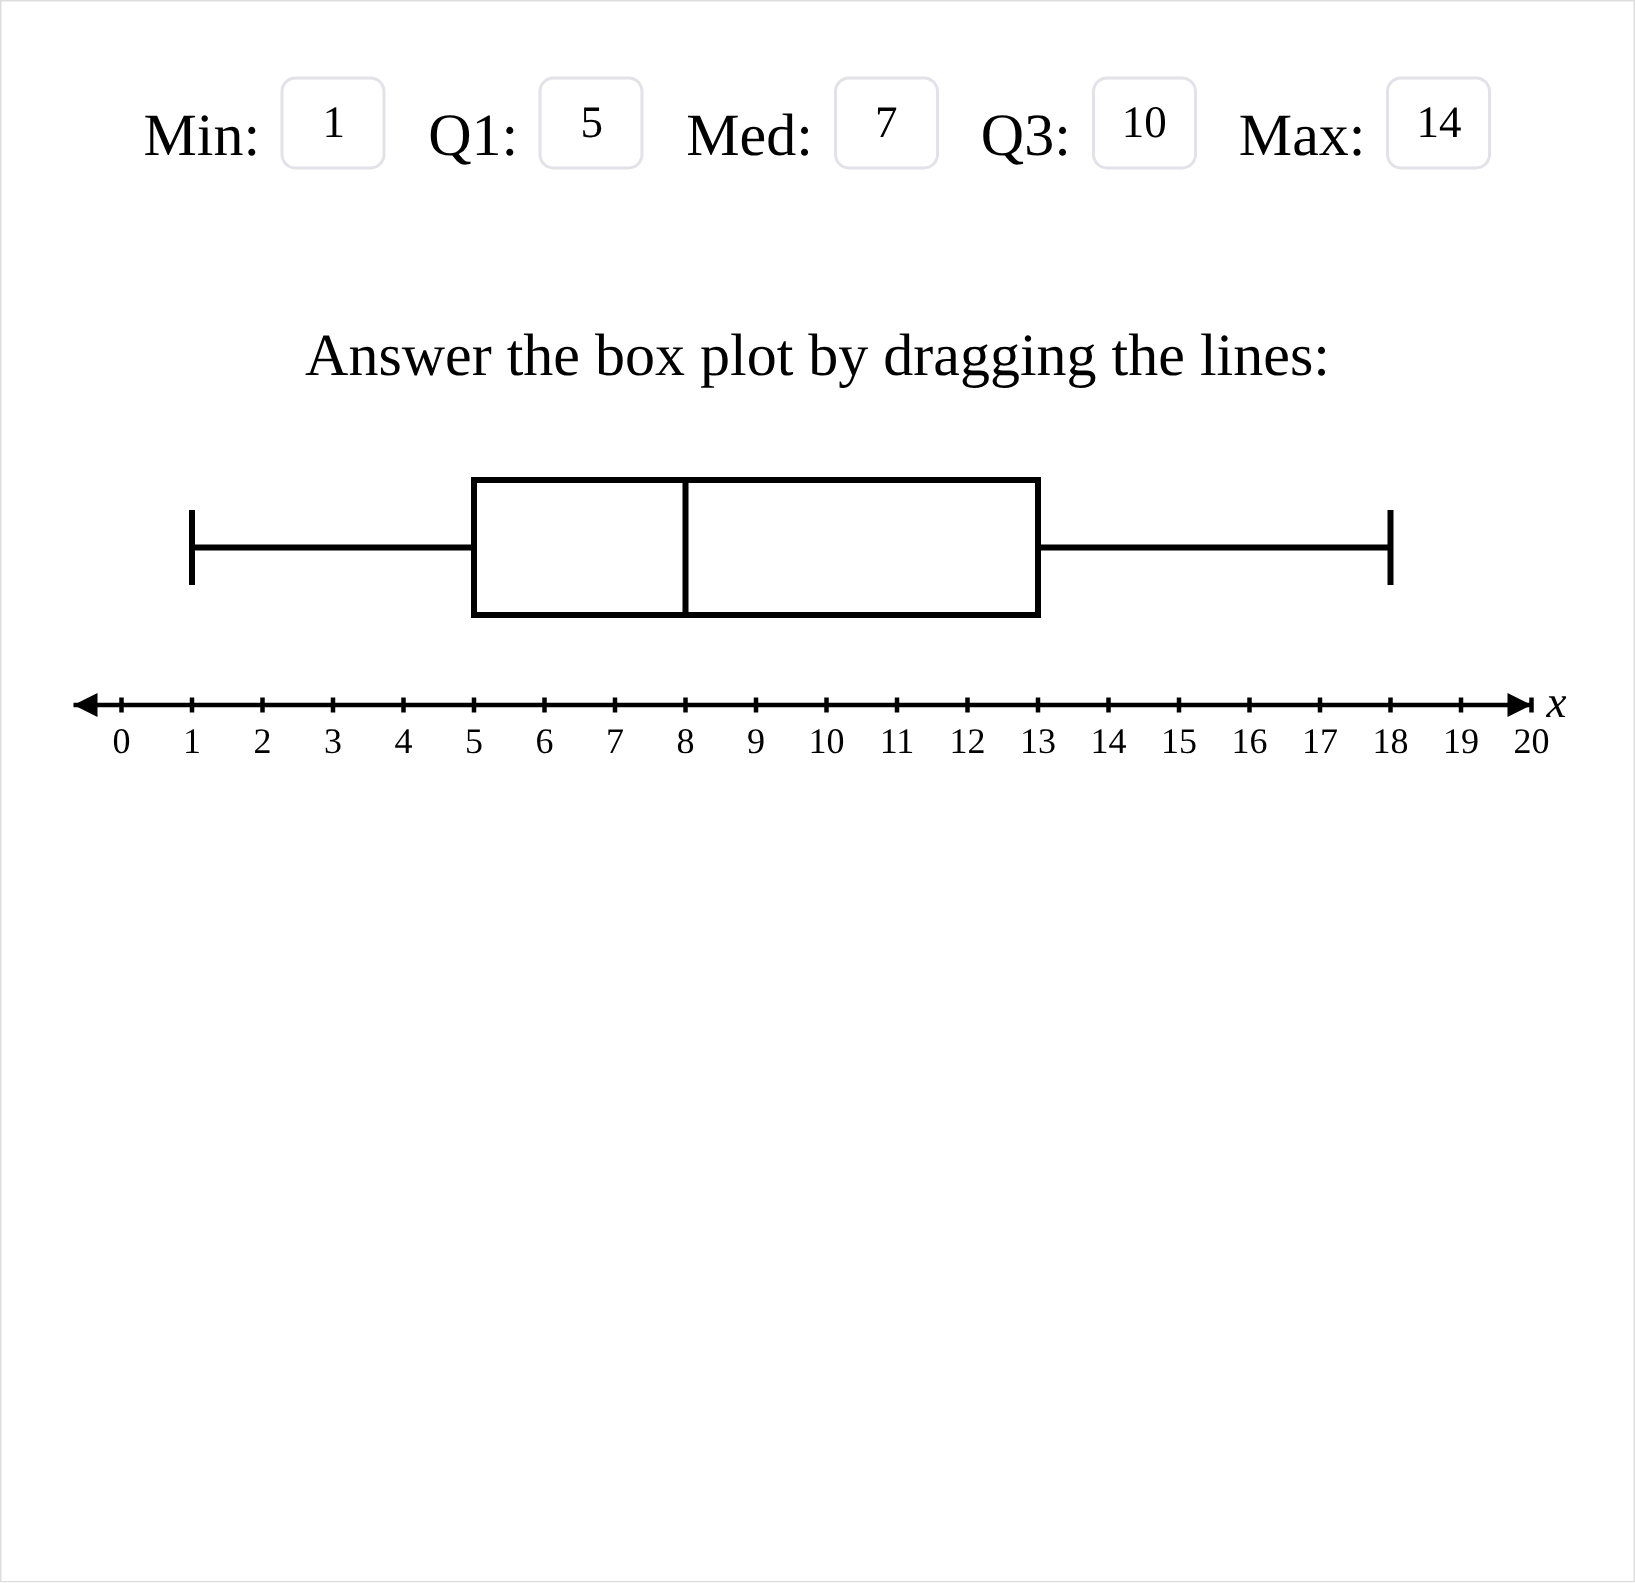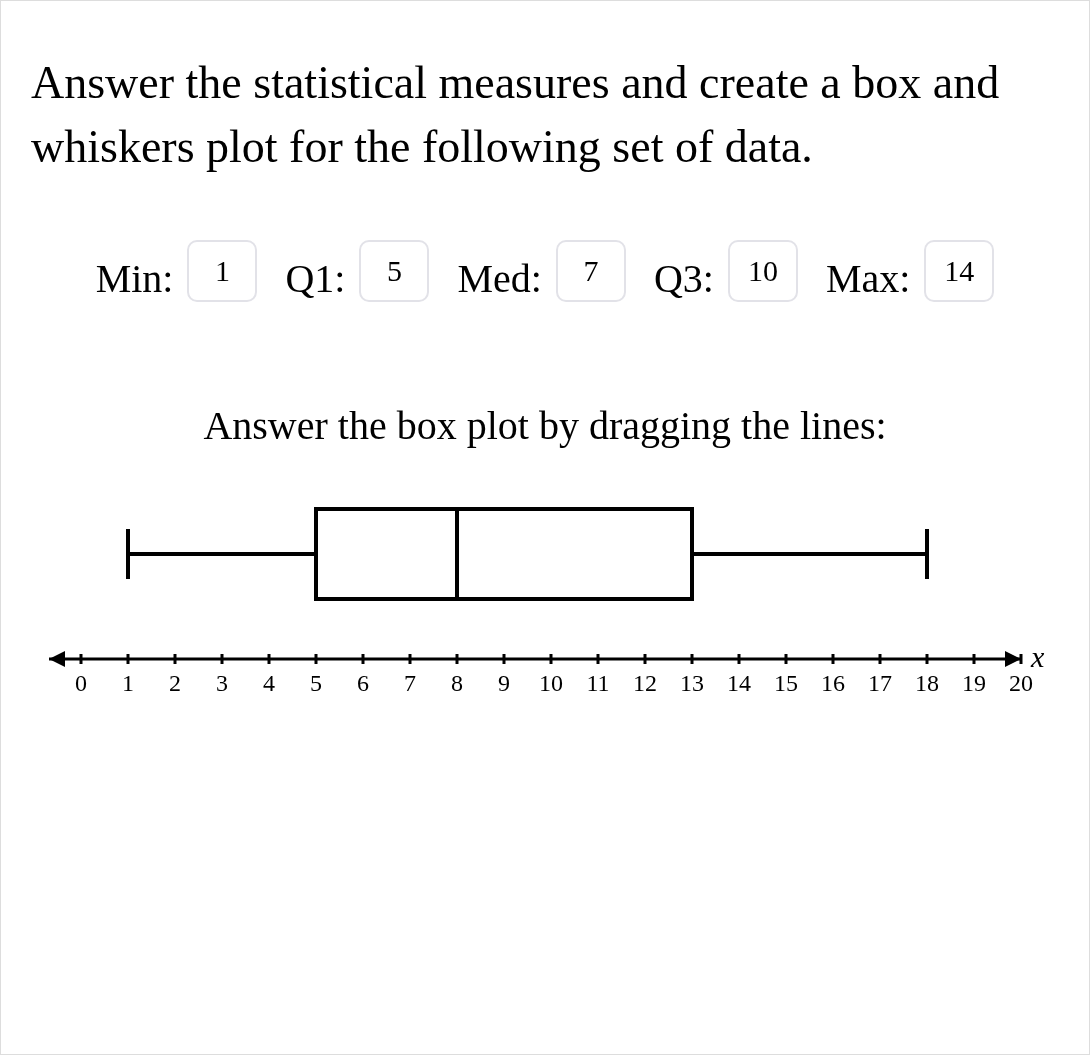--- a/index.html
+++ b/index.html
@@ -79,21 +79,20 @@
   .axis-label { font: italic 30px Georgia, serif; fill: #000; }
   .box-line { stroke: #000; stroke-width: 4; fill: none; }
   .box-rect { stroke: #000; stroke-width: 4; fill: #fff; }
   .handle { cursor: ew-resize; }
 </style>
 </head>
 <body>
 
 <div class="page">
 
-  <p class="prompt">Answer the statistical measures and create a box and whiskers plot for the following set of data.</p>
 
 
   <div class="measures">
     <div class="measures-row">
 
       <span class="measure">
         <span class="measure-label">Min:</span>
         <input class="measure-input" value="1" style="">
       </span>
 

